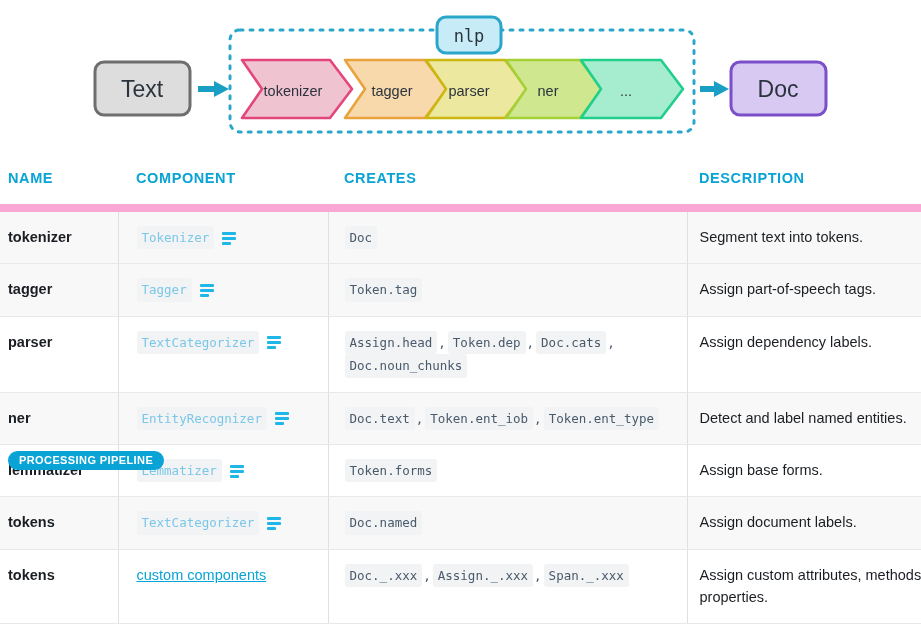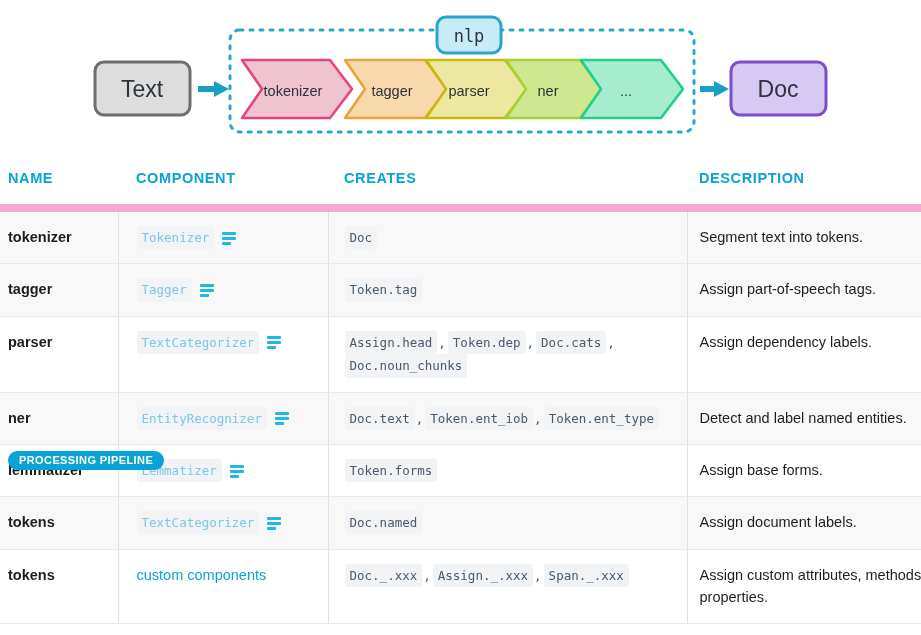--- a/index.html
+++ b/index.html
@@ -100,20 +100,21 @@
   .comma {
     font-family: "DejaVu Sans Mono", monospace;
     font-size: 12.5px;
     color: #495a6b;
     padding: 0 2px 0 1px;
   }
   .creates-list { display: inline; }
 
   a.link {
     color: #09a3d5;
+    text-decoration: underline;
     font-size: 14.5px;
     font-family: "Liberation Sans", sans-serif;
     cursor: pointer;
   }
 
   .list-icon {
     display: inline-block;
     vertical-align: middle;
     margin-left: 8px;
     cursor: pointer;

